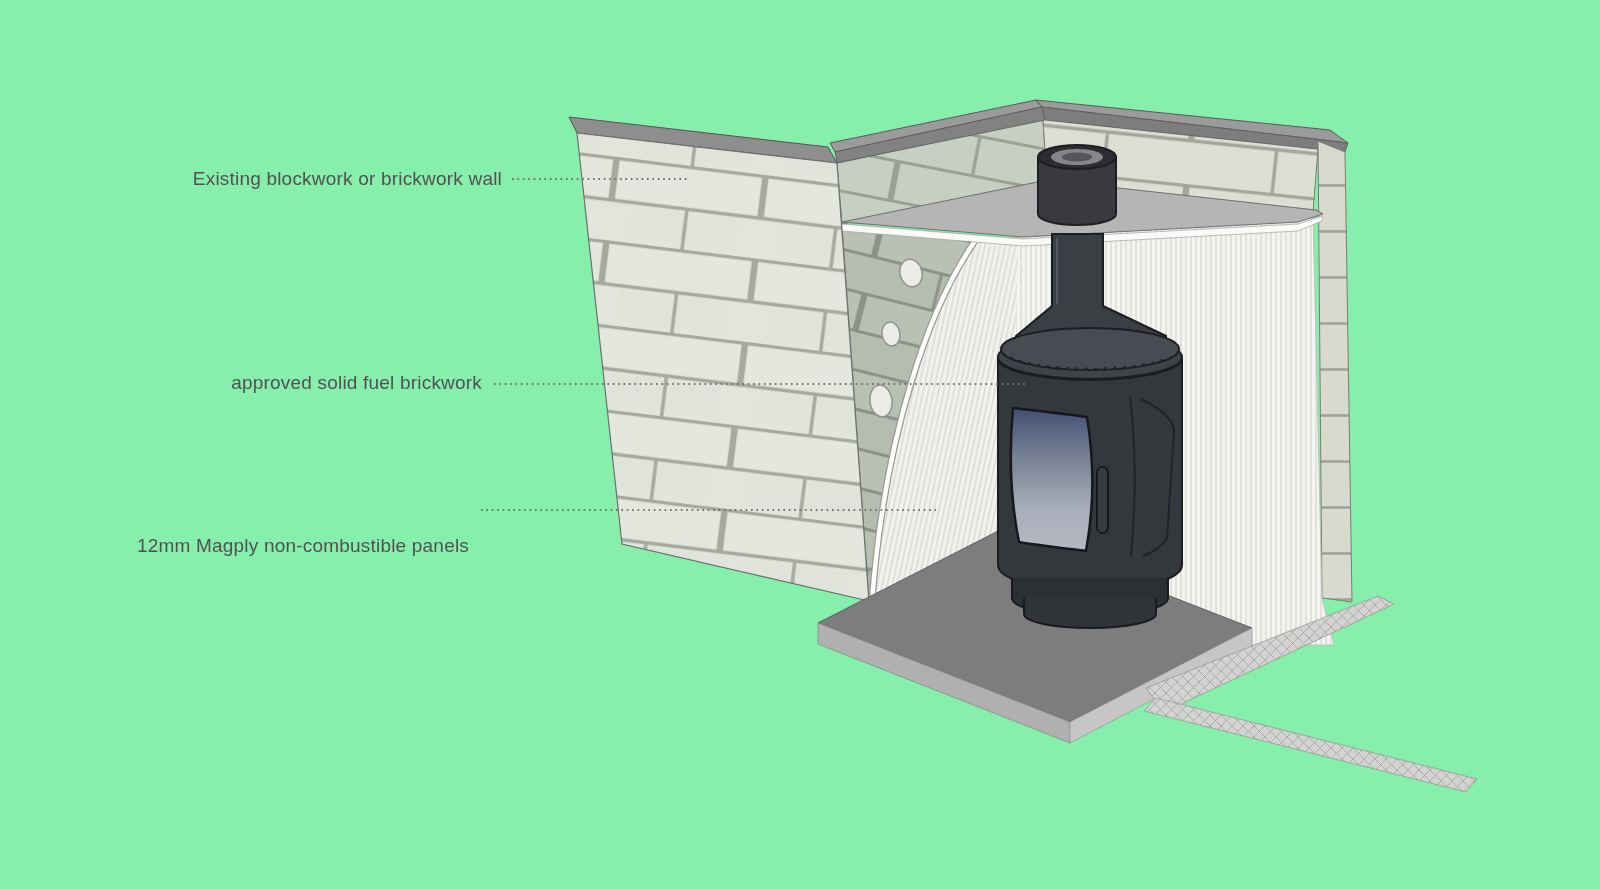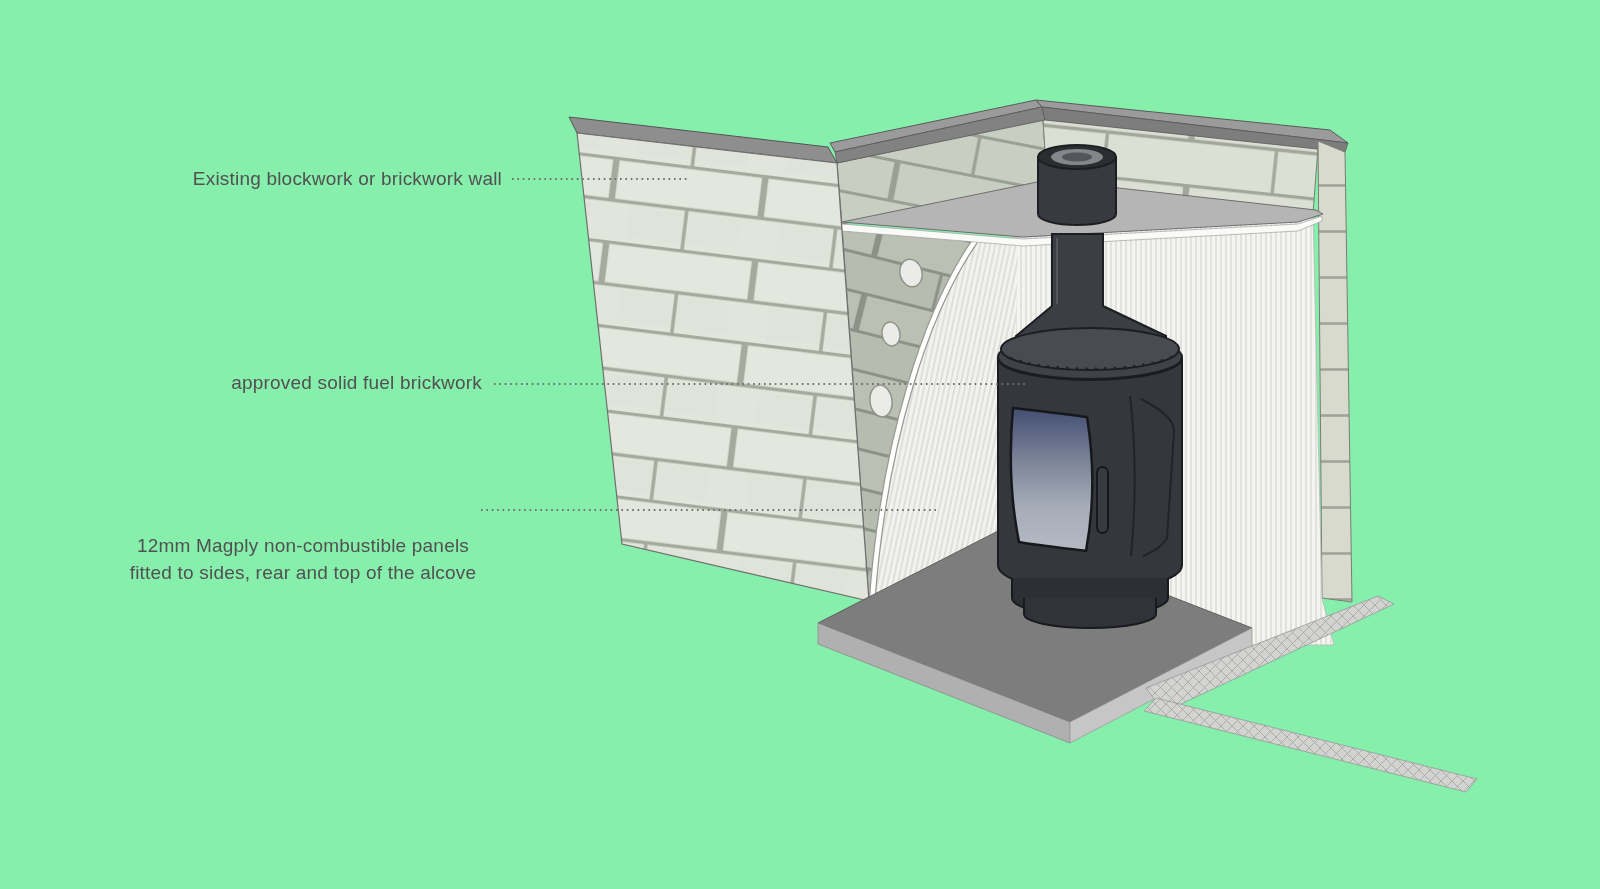--- a/index.html
+++ b/index.html
@@ -155,16 +155,15 @@
       <path d="M481,510 H936"></path>
     </g>
   </svg>
 
   <div class="callout right" style="left:150px; top:165px; width:352px;">Existing blockwork or brickwork wall</div>
 
   <div class="callout right" style="left:130px; top:369px; width:352px;">approved solid fuel brickwork</div>
 
   <div class="callout center" style="left:126px; top:494px; width:354px;margin-top:38px;">
     <div>12mm Magply non-combustible panels</div>
-    <div>fitted to sides, rear and top of the alcove</div>
   </div>
 
 </div>
 
 </body></html>

